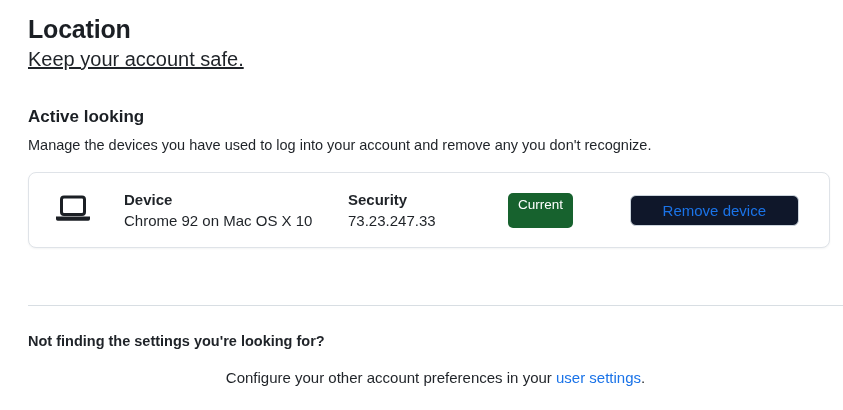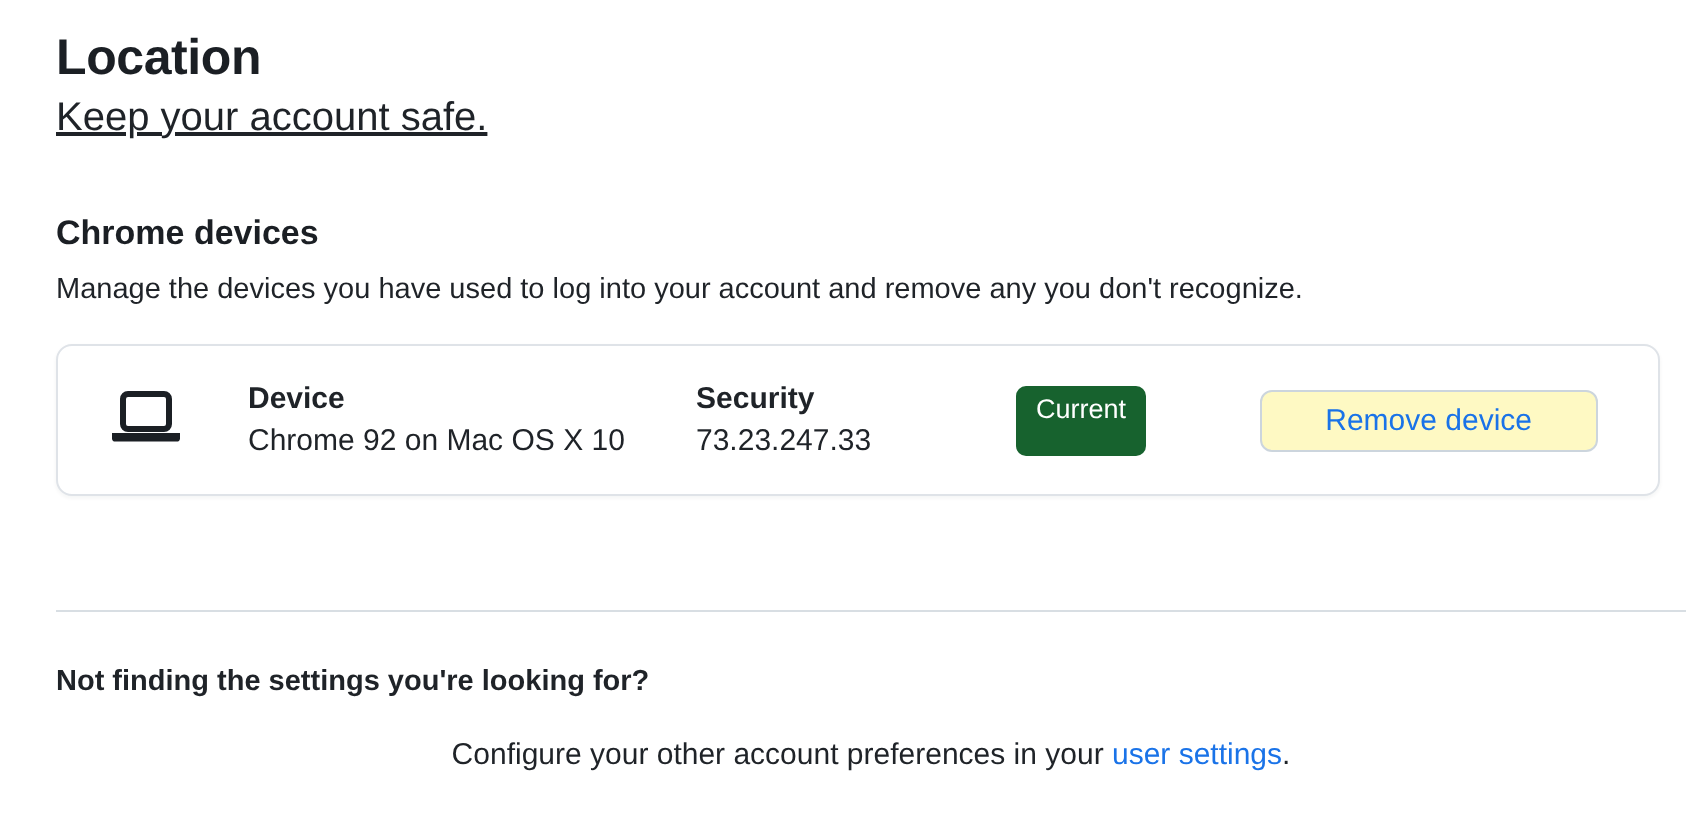--- a/index.html
+++ b/index.html
@@ -39,21 +39,21 @@
   .field-value { display: block; font-size: 15px; line-height: 1.3; margin-top: 2px; }
 
   .status-badge {
     background: #17622e; color: #ffffff;
     font-size: 13.5px; line-height: 1;
     padding: 5px 10px 16px; border-radius: 5px;
     flex: 0 0 auto;
   }
   .remove-btn {
     margin-left: auto;
-    background: #fef9c3;
+    background: #0f172a;
     border: 1px solid #ccd5dd;
     border-radius: 6px;
     color: #1a73e8;
     font-size: 15px;
     font-family: inherit;
     padding: 6px 32px;
     cursor: pointer;
   }
 
   .divider {
@@ -67,21 +67,21 @@
 </style>
 </head>
 <body>
 
 <div class="main">
 
   <h1 class="page-title">Location</h1>
   <p class="page-subtitle">Keep your account safe.</p>
 
   <div>
-    <h2 class="section-heading">Chrome devices</h2>
+    <h2 class="section-heading">Active looking</h2>
     <p class="section-desc">Manage the devices you have used to log into your account and remove any you don't recognize.</p>
 
     <div class="device-card">
       <span class="icon-wrap">
         <svg width="36" height="30" viewBox="0 0 36 30" aria-hidden="true">
           <rect x="6.5" y="2" width="23" height="17.5" rx="2.5" fill="none" stroke="#1b1f24" stroke-width="3"></rect>
           <path d="M1 21.5 h34 v2.6 a1.7 1.7 0 0 1 -1.7 1.7 h-30.6 a1.7 1.7 0 0 1 -1.7 -1.7 z" fill="#1b1f24"></path>
         </svg>
       </span>
 

